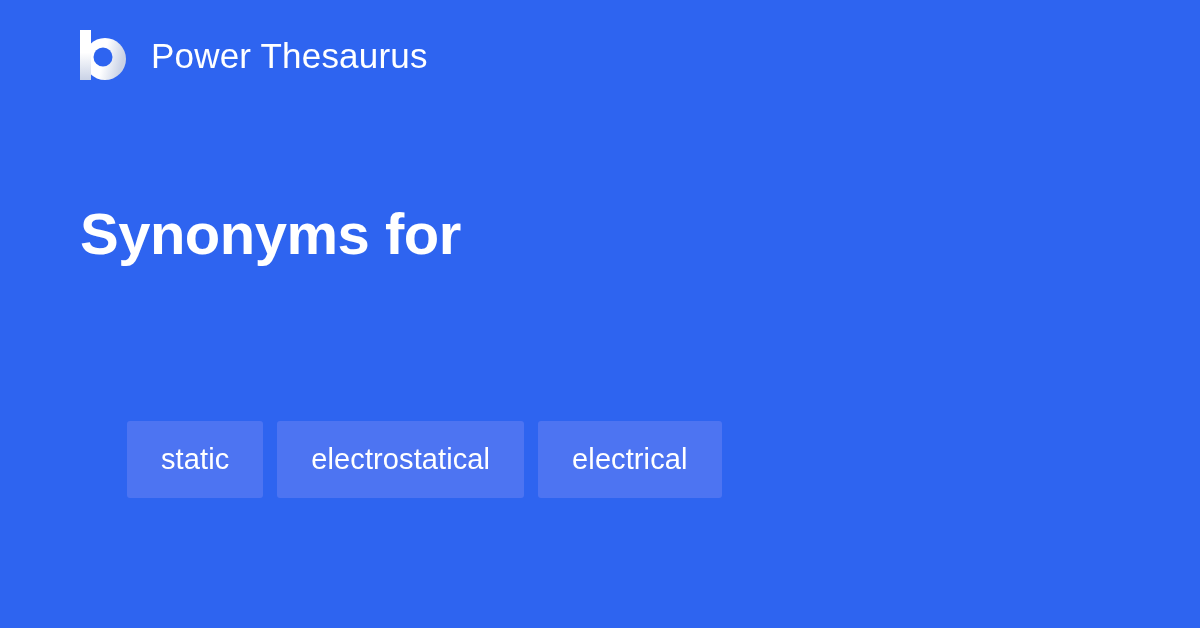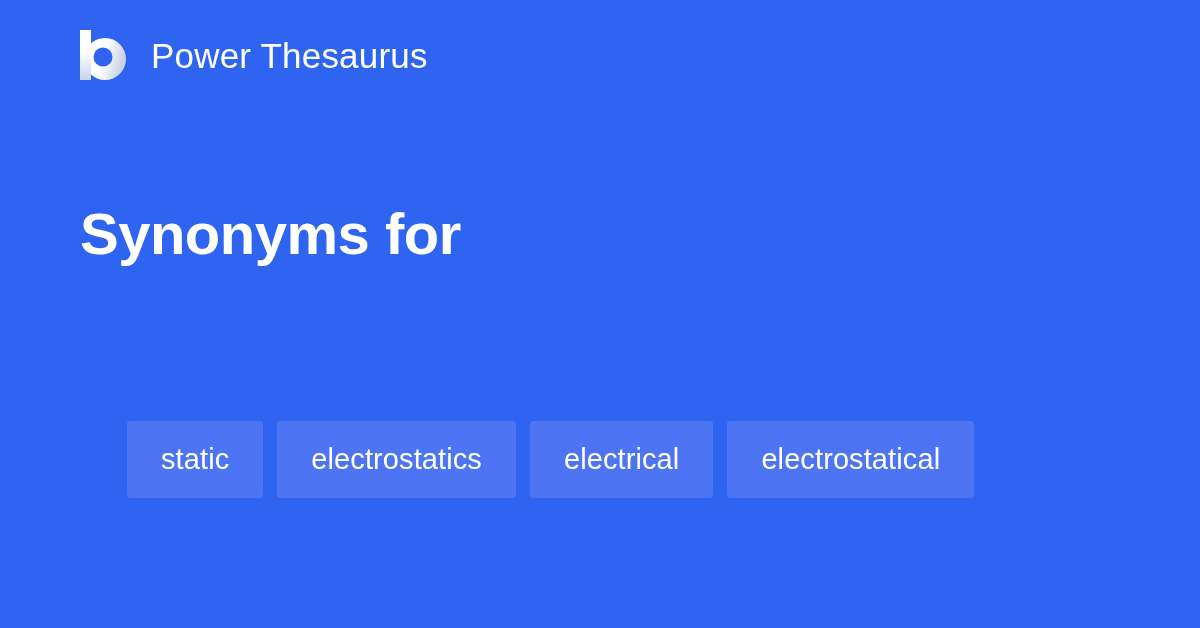--- a/index.html
+++ b/index.html
@@ -129,18 +129,17 @@
     </svg>
     <span class="brand-name">Power Thesaurus</span>
   </div>
 
   <h1 class="headline">
     <span class="headline-line">Synonyms for</span>
   </h1>
 
   <div class="tags">
     <span class="tag">static</span>
-    <span class="tag">electrostatics</span>
+    <span class="tag">electrostatical</span>
     <span class="tag">electrical</span>
-    <span class="tag">electrostatical</span>
   </div>
 
 </div>
 
 </body></html>

